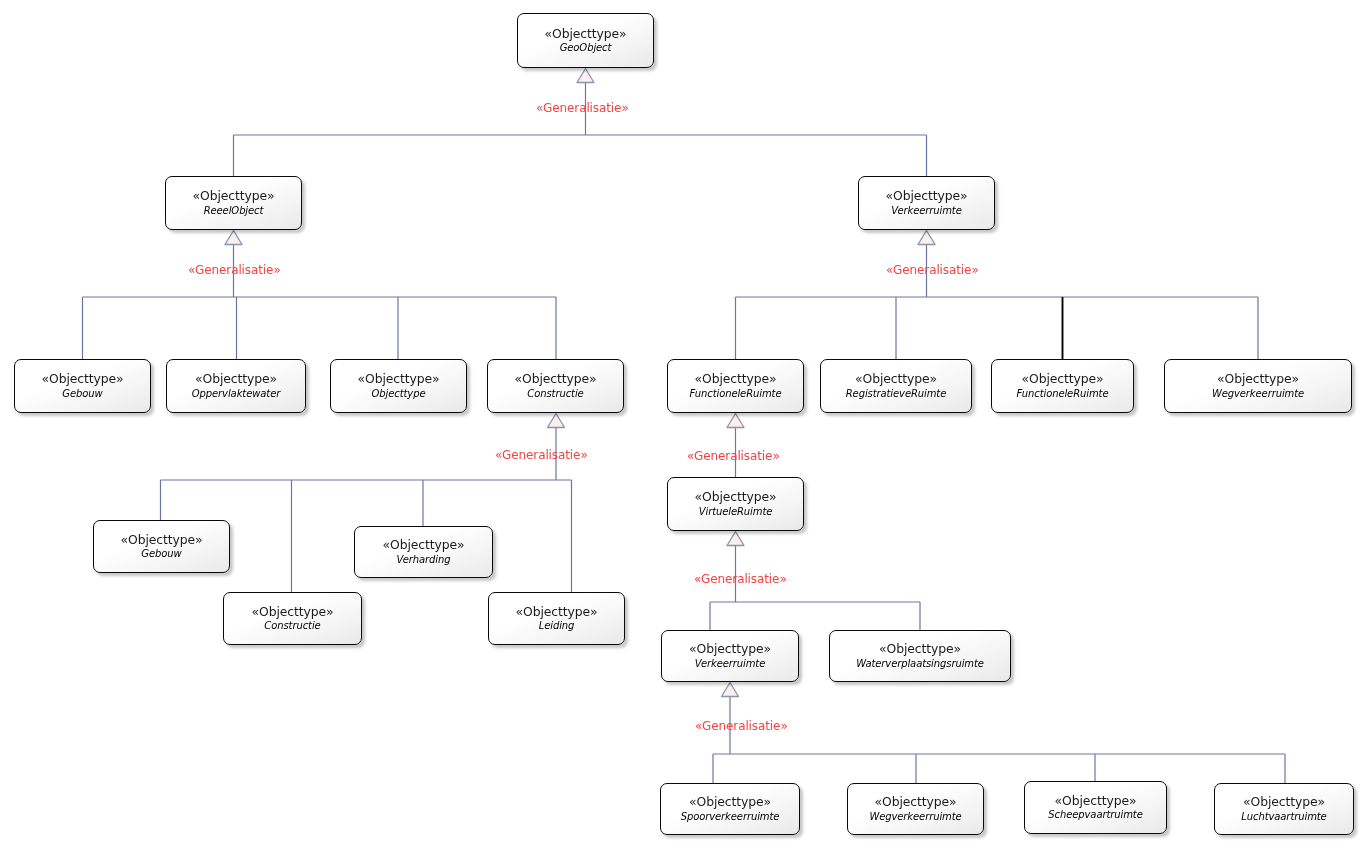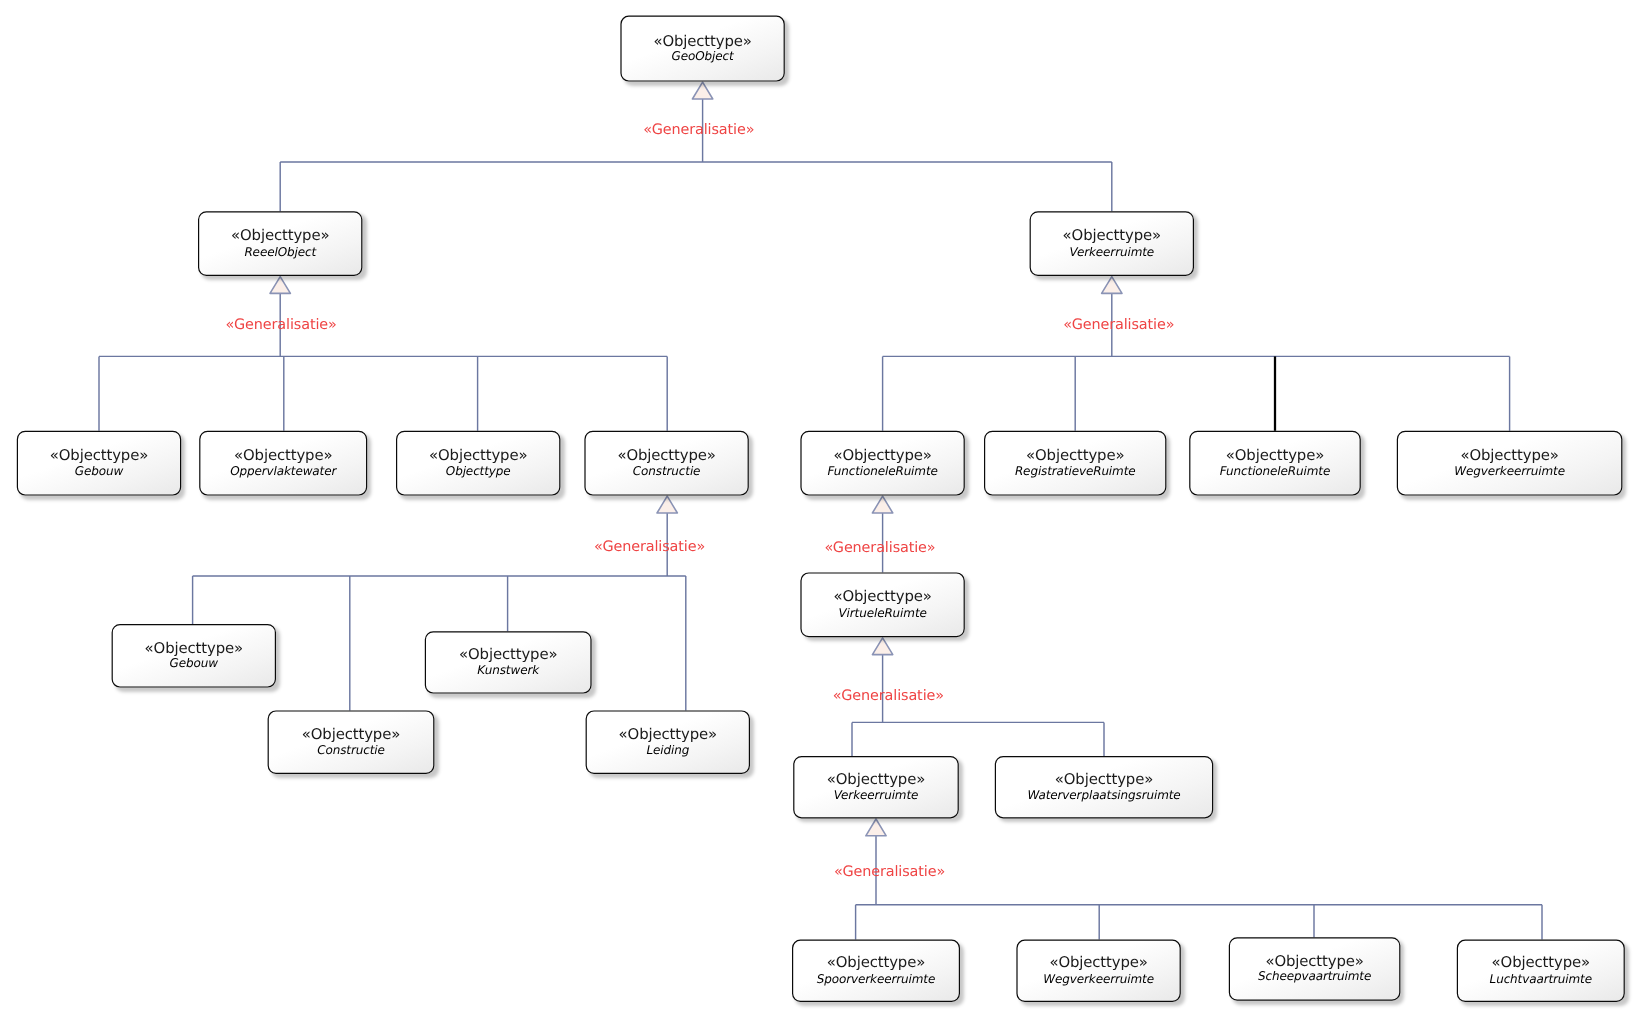--- a/index.html
+++ b/index.html
@@ -175,21 +175,21 @@
     <div class="cname">VirtueleRuimte</div>
   </div>
 
   <div class="uml-class" style="left:93px; top:520px; width:137px; height:53px;">
     <div class="stereotype">«Objecttype»</div>
     <div class="cname">Gebouw</div>
   </div>
 
   <div class="uml-class" style="left:354px; top:526px; width:139px; height:52px;">
     <div class="stereotype">«Objecttype»</div>
-    <div class="cname">Kunstwerk</div>
+    <div class="cname">Verharding</div>
   </div>
 
   <div class="uml-class" style="left:223px; top:592px; width:139px; height:53px;">
     <div class="stereotype">«Objecttype»</div>
     <div class="cname">Constructie</div>
   </div>
 
   <div class="uml-class" style="left:488px; top:592px; width:137px; height:53px;">
     <div class="stereotype">«Objecttype»</div>
     <div class="cname">Leiding</div>

